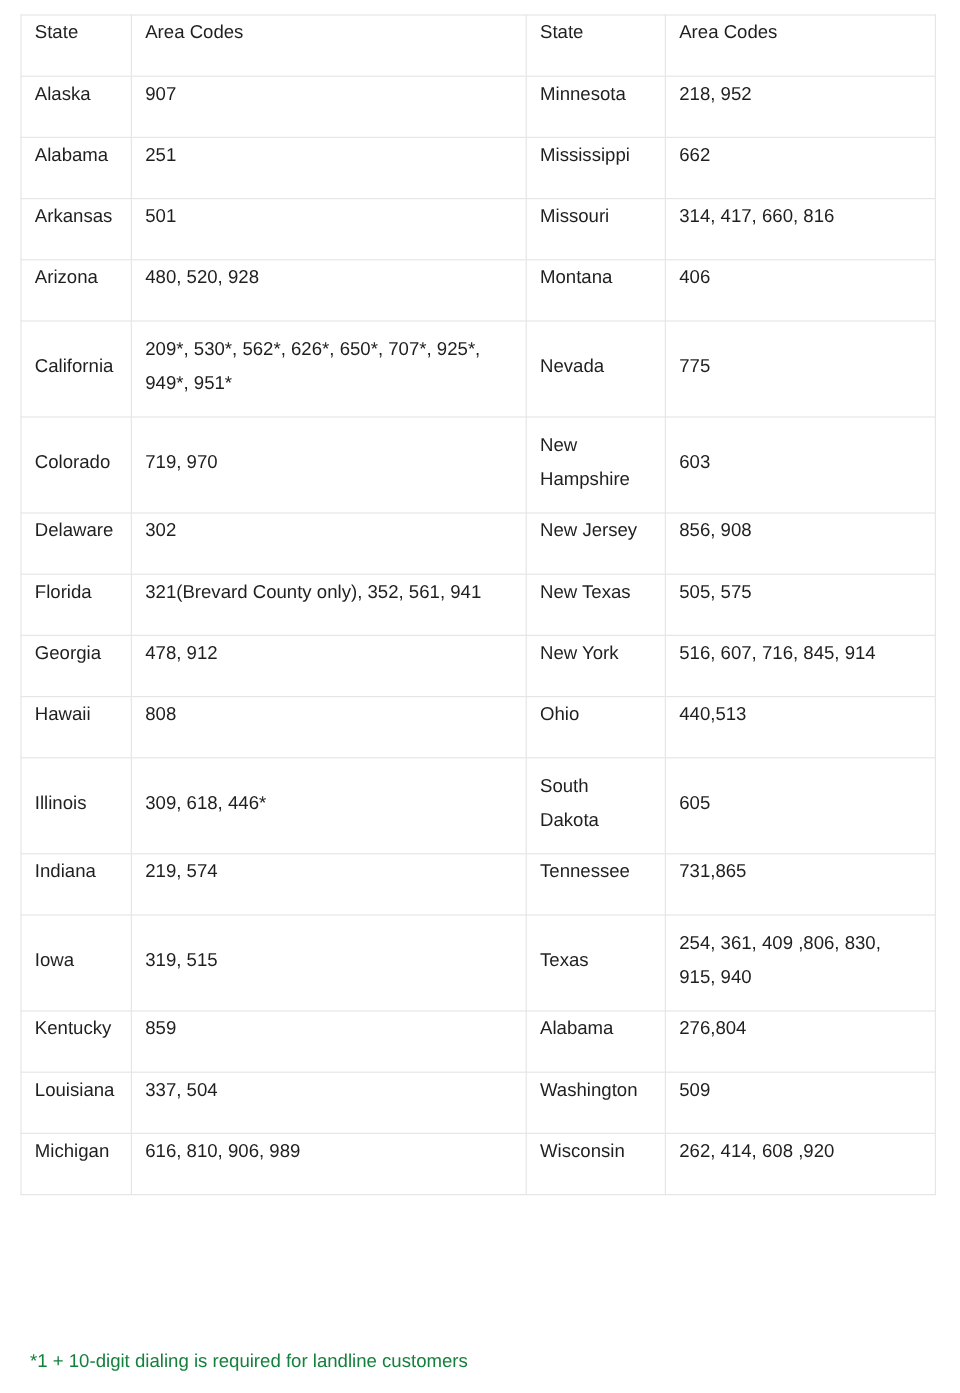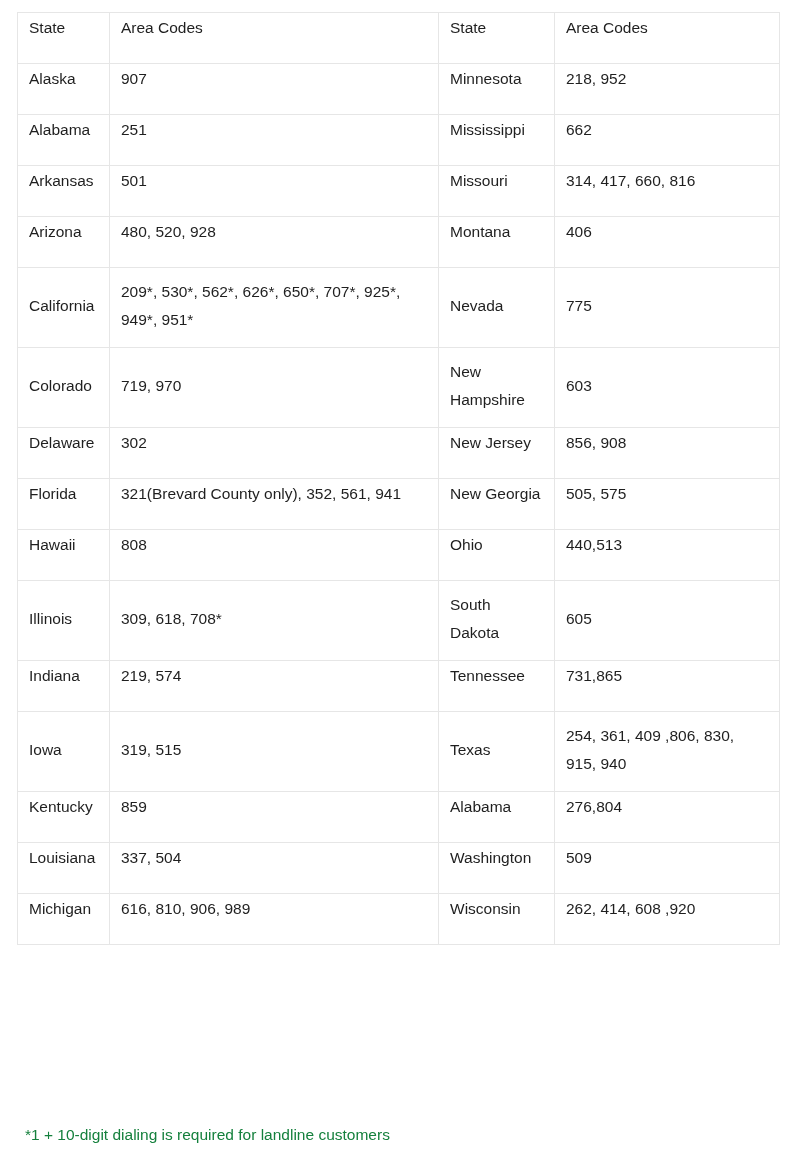--- a/index.html
+++ b/index.html
@@ -93,32 +93,38 @@
       </tr>
       <tr>
         <td>Delaware</td>
         <td>302</td>
         <td>New Jersey</td>
         <td>856, 908</td>
       </tr>
       <tr>
         <td>Florida</td>
         <td>321(Brevard County only), 352, 561, 941</td>
-        <td>New Georgia</td>
+        <td>New Texas</td>
         <td>505, 575</td>
+      </tr>
+      <tr>
+        <td>Georgia</td>
+        <td>478, 912</td>
+        <td>New York</td>
+        <td>516, 607, 716, 845, 914</td>
       </tr>
       <tr>
         <td>Hawaii</td>
         <td>808</td>
         <td>Ohio</td>
         <td>440,513</td>
       </tr>
       <tr class="tall">
         <td>Illinois</td>
-        <td>309, 618, 708*</td>
+        <td>309, 618, 446*</td>
         <td>South Dakota</td>
         <td>605</td>
       </tr>
       <tr>
         <td>Indiana</td>
         <td>219, 574</td>
         <td>Tennessee</td>
         <td>731,865</td>
       </tr>
       <tr class="tall">

